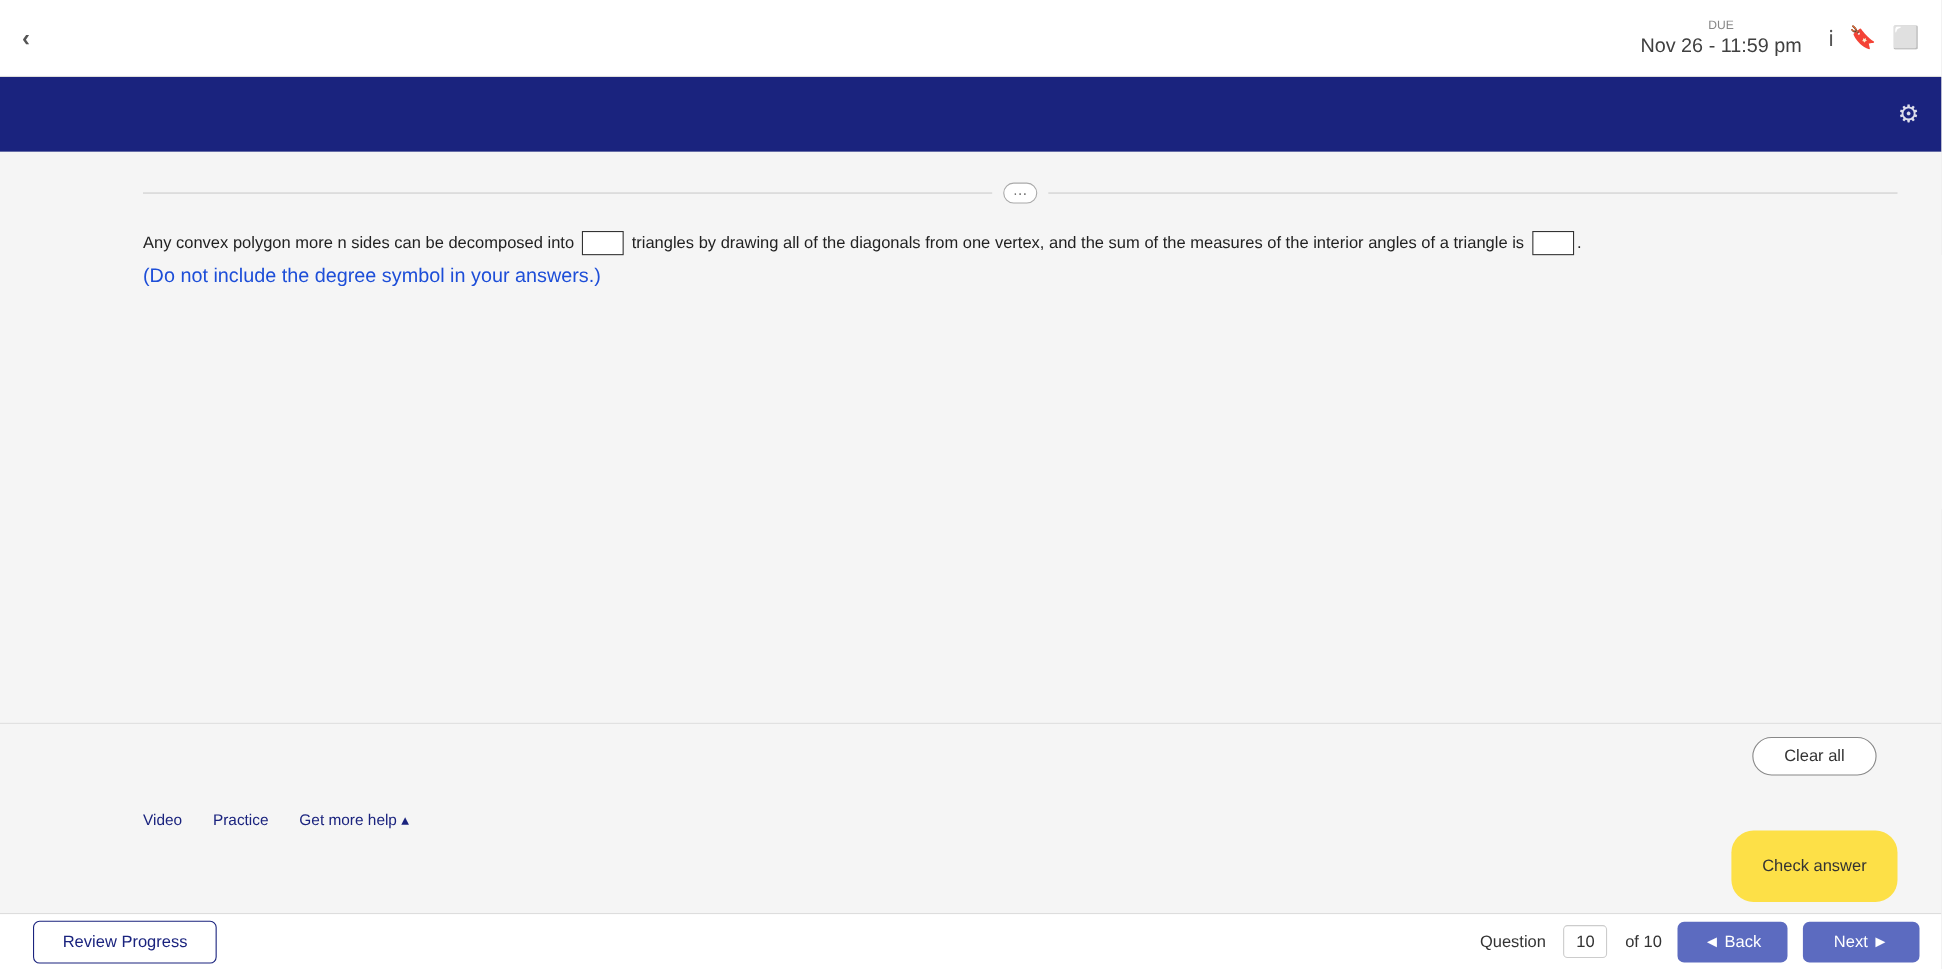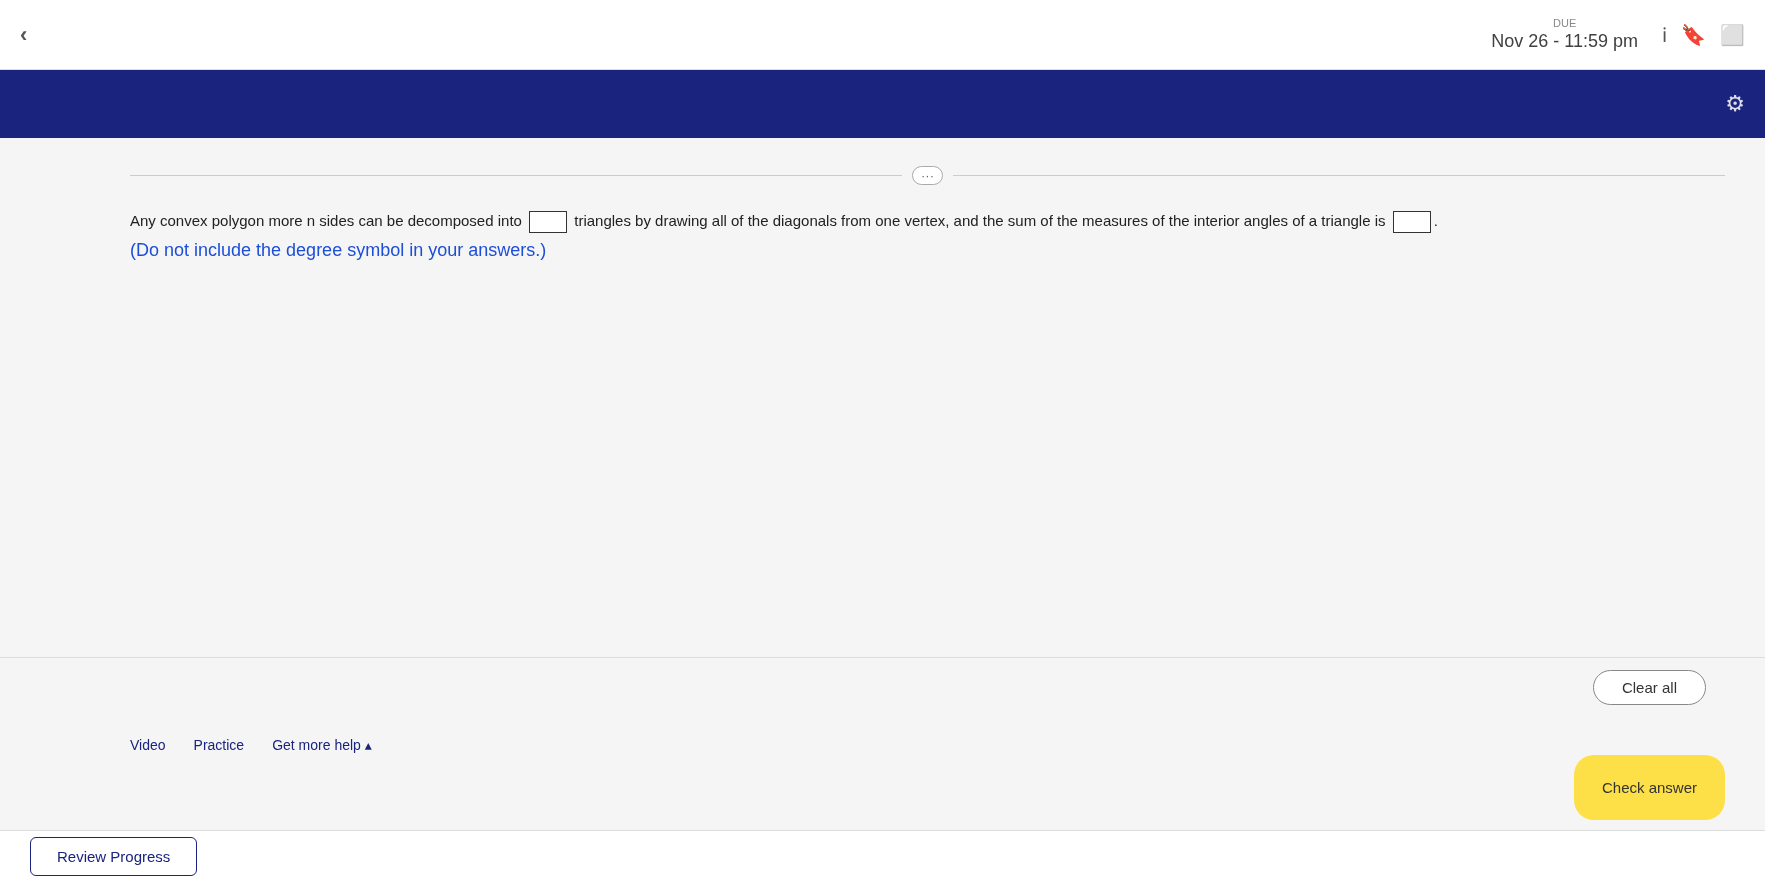--- a/index.html
+++ b/index.html
@@ -317,15 +317,22 @@
       <span class="help-link">Get more help ▴</span>
     </div>
     <div class="action-buttons">
       <button class="btn-clear-all">Clear all</button>
       <button class="btn-check-answer">Check answer</button>
     </div>
   </div>
 
   <div class="bottom-nav">
     <button class="review-progress-btn">Review Progress</button>
+    <div class="question-nav">
+      <span class="question-label">Question</span>
+      <span class="question-num">10</span>
+      <span class="question-of">of 10</span>
+      <button class="btn-back">◄ Back</button>
+      <button class="btn-next">Next ►</button>
+    </div>
   </div>
 
 </div>
 
 </body></html>

